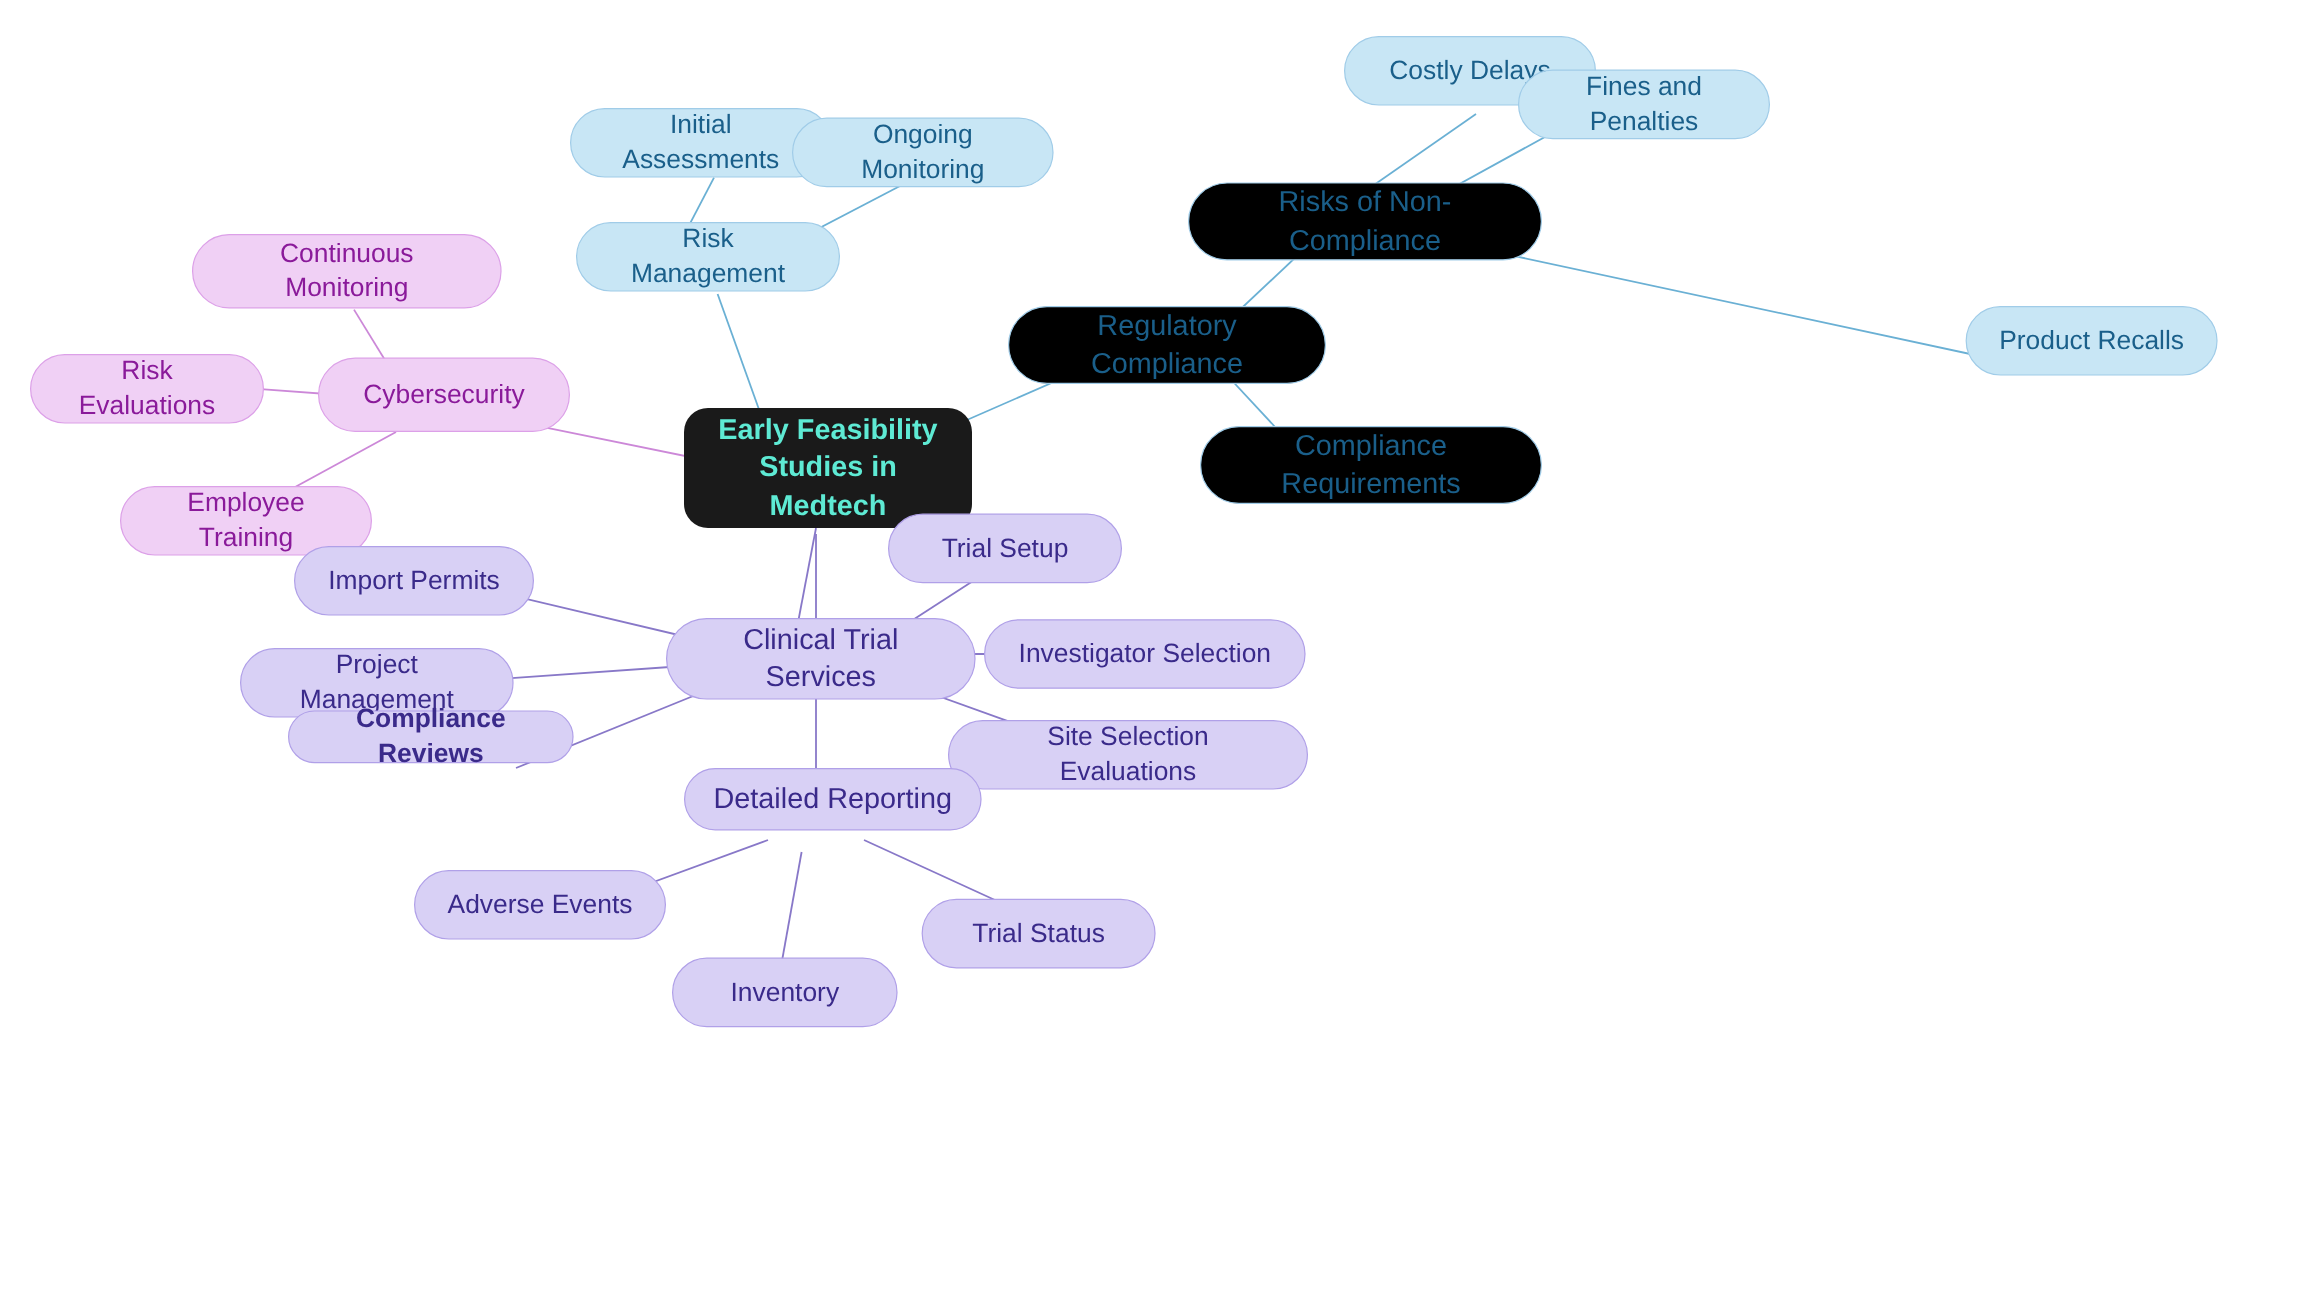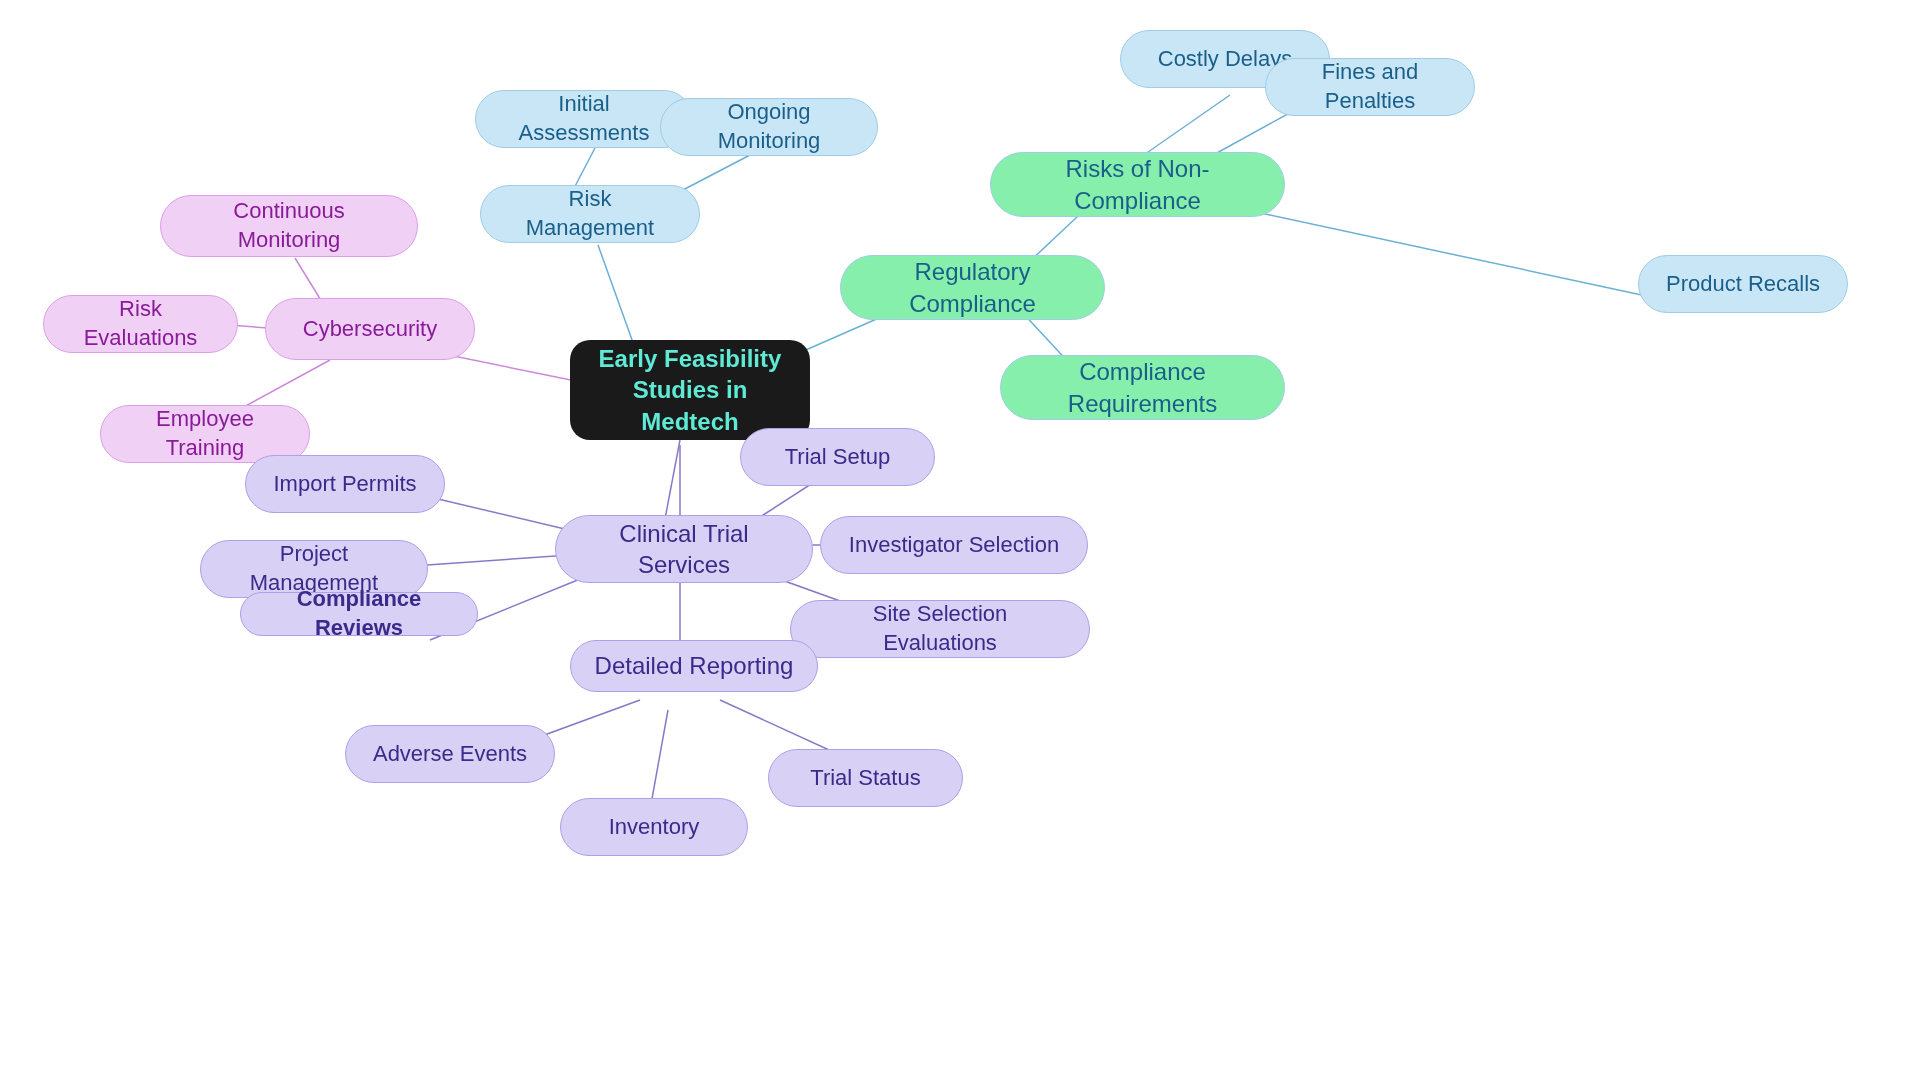--- a/index.html
+++ b/index.html
@@ -40,21 +40,21 @@
       font-weight: 600;
       width: 240px;
       height: 100px;
     }
     .node-blue {
       background: #c8e6f5;
       color: #1a5f8a;
       border: 1.5px solid #a0cce8;
     }
     .node-blue-large {
-      background: #86efac;
+      background: #000000;
       color: #1a5f8a;
       border: 1.5px solid #a0cce8;
       font-size: 24px;
     }
     .node-pink {
       background: #f0d0f5;
       color: #8a1a9a;
       border: 1.5px solid #dca0e8;
     }
     .node-purple {
@@ -134,21 +134,21 @@
 <div class="node node-blue" style="left: 1265px; top: 58px; width: 210px; height: 58px;">Fines and Penalties</div>
 
 <div class="node node-blue" style="left: 1638px; top: 255px; width: 210px; height: 58px;">Product Recalls</div>
 
 <div class="node node-blue node-blue-large" style="left: 1000px; top: 355px; width: 285px; height: 65px;">Compliance Requirements</div>
 
 <div class="node node-pink" style="left: 265px; top: 298px; width: 210px; height: 62px;">Cybersecurity</div>
 
 <div class="node node-pink" style="left: 160px; top: 195px; width: 258px; height: 62px;">Continuous Monitoring</div>
 
-<div class="node node-pink" style="left: 43px; top: 295px; width: 195px; height: 58px;">Risk Evaluations</div>
+<div class="node node-pink" style="left: 25px; top: 295px; width: 195px; height: 58px;">Risk Evaluations</div>
 
 <div class="node node-pink" style="left: 100px; top: 405px; width: 210px; height: 58px;">Employee Training</div>
 
 <div class="node node-purple node-blue-large" style="left: 555px; top: 515px; width: 258px; height: 68px;">Clinical Trial Services</div>
 
 <div class="node node-purple" style="left: 245px; top: 455px; width: 200px; height: 58px;">Import Permits</div>
 
 <div class="node node-purple" style="left: 200px; top: 540px; width: 228px; height: 58px;">Project Management</div>
 
 <div class="node node-purple" style="left: 240px; top: 592px; width: 238px; height: 44px; font-weight: bold;">Compliance Reviews</div>

